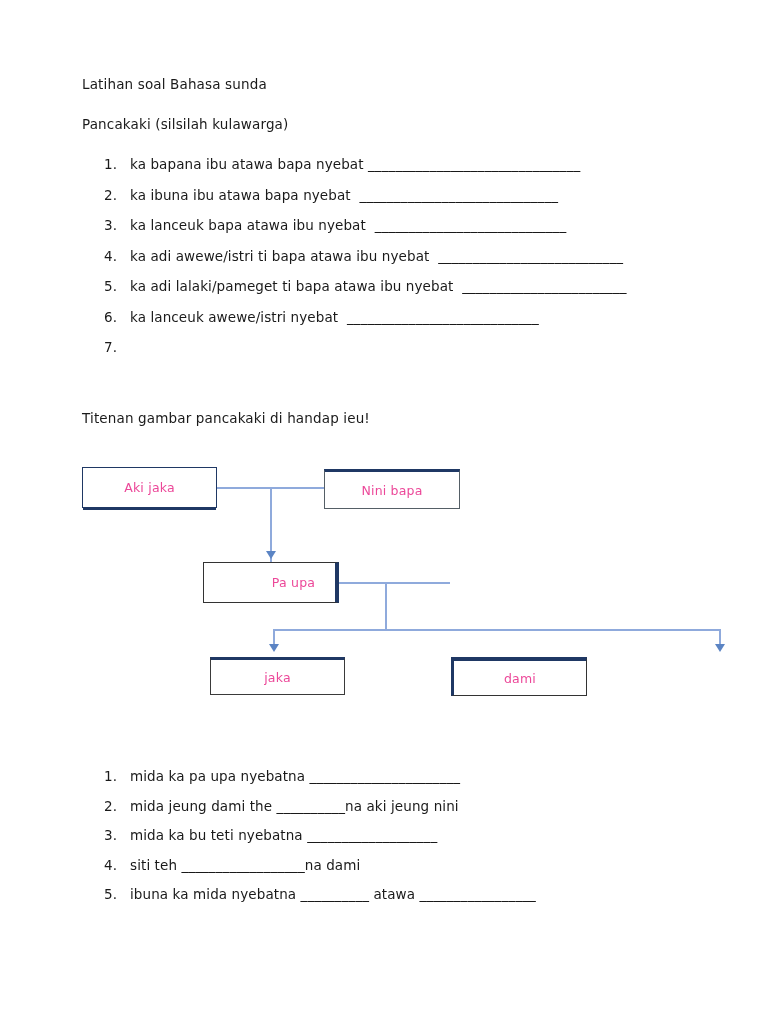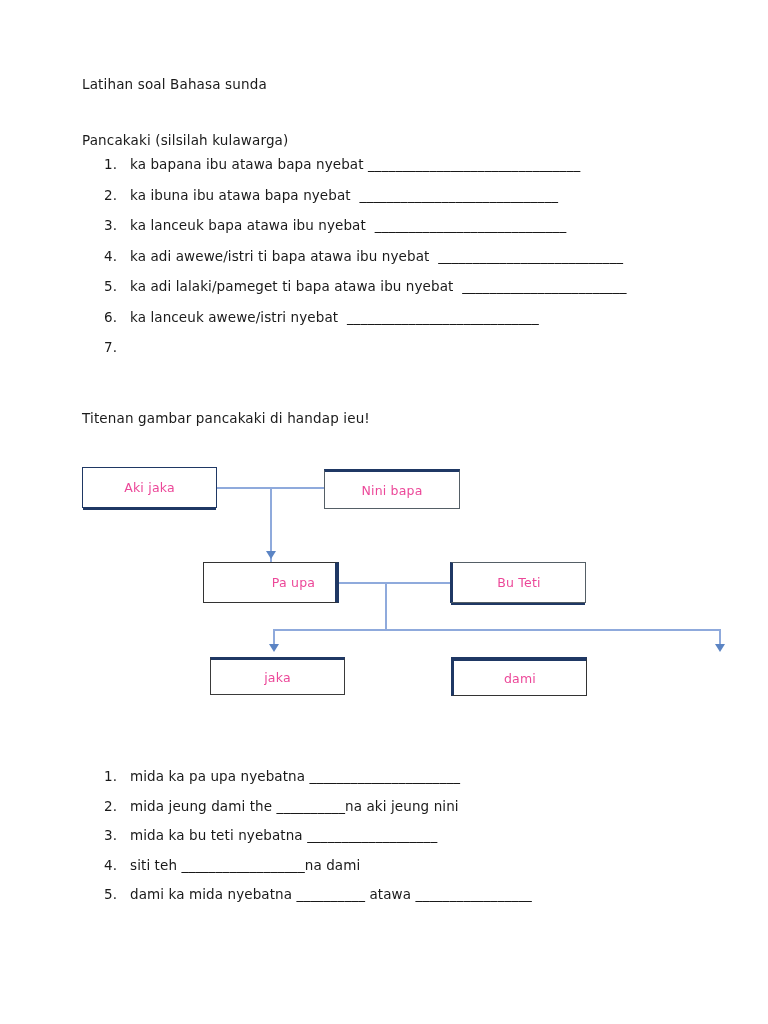--- a/index.html
+++ b/index.html
@@ -21,21 +21,21 @@
   
   .heading {
     position: absolute;
     left: 82px;
     font-size: 13.5px;
     letter-spacing: 0.15px;
     color: #1a1a1a;
     white-space: nowrap;
   }
   #title       { top: 52px; }
-  #subtitle    { top: 108px; }
+  #subtitle    { top: 92px; }
   #diagram-cap { top: 386px; }
 
   
   .qlist {
     position: absolute;
     left: 104px;
     margin: 0;
     padding: 0;
     list-style: none;
   }
@@ -195,21 +195,20 @@
 
     <div class="conn-v" style="left:719px; top:605px; height:20px;"></div>
     <div class="arrow-down" style="left:715px; top:620px;"></div>
 
     <div class="node" id="node-aki">Aki jaka</div>
 
     <div class="node" id="node-nini">Nini bapa</div>
 
     <div class="node" id="node-paupa">Pa upa</div>
 
-    <div class="node" id="node-buteti">Bu Teti</div>
 
     <div class="node" id="node-mida">jaka</div>
 
     <div class="node" id="node-dami">dami</div>
   </div>
 
   <ol class="qlist" id="list-bottom">
     <li class="qitem">
       <span class="qnum">1.</span>
       <span class="qtext">mida ka pa upa nyebatna ______________________</span>
@@ -221,17 +220,17 @@
     <li class="qitem">
       <span class="qnum">3.</span>
       <span class="qtext">mida ka bu teti nyebatna ___________________</span>
     </li>
     <li class="qitem">
       <span class="qnum">4.</span>
       <span class="qtext">siti teh __________________na dami</span>
     </li>
     <li class="qitem">
       <span class="qnum">5.</span>
-      <span class="qtext">dami ka mida nyebatna __________ atawa _________________</span>
+      <span class="qtext">ibuna ka mida nyebatna __________ atawa _________________</span>
     </li>
   </ol>
 
 </div>
 
 </body></html>

